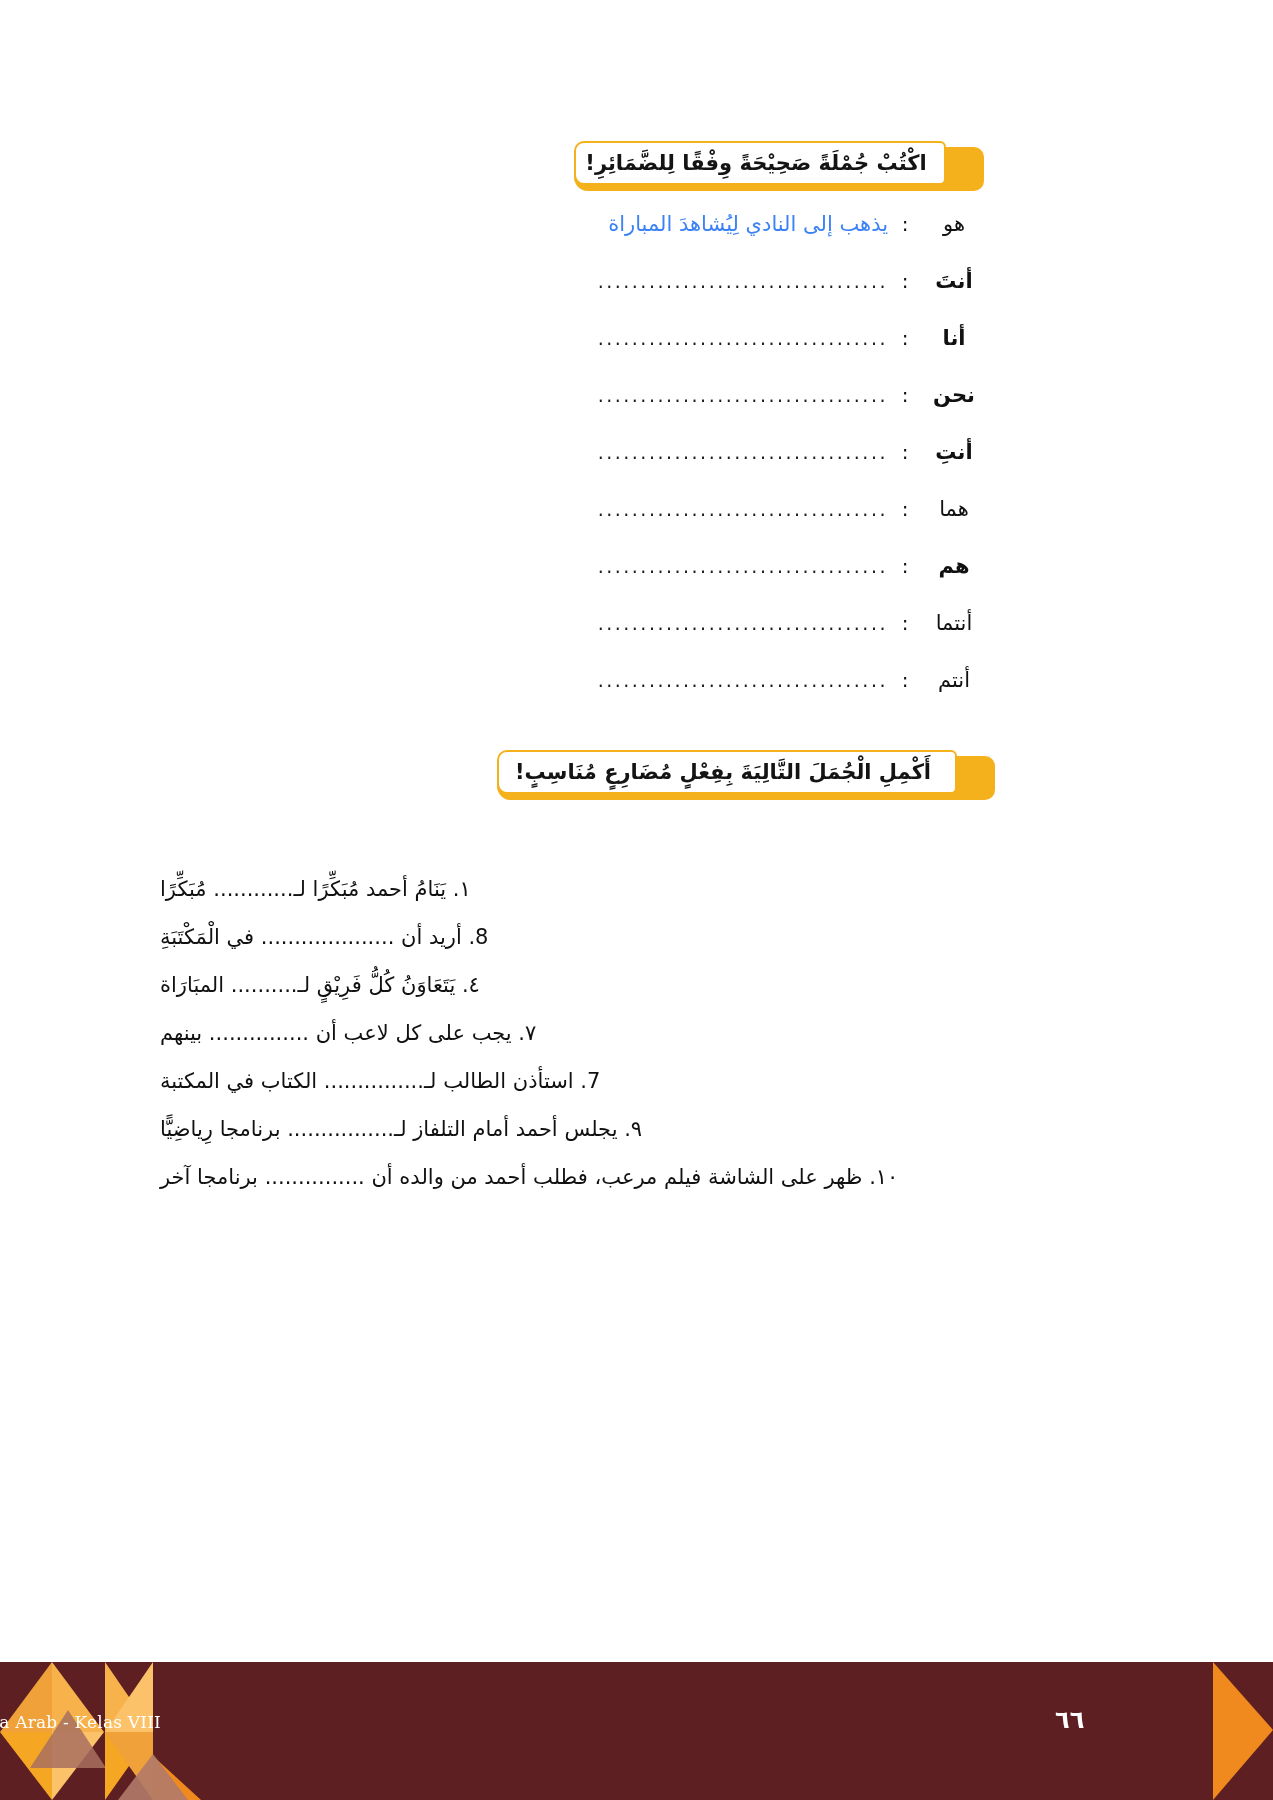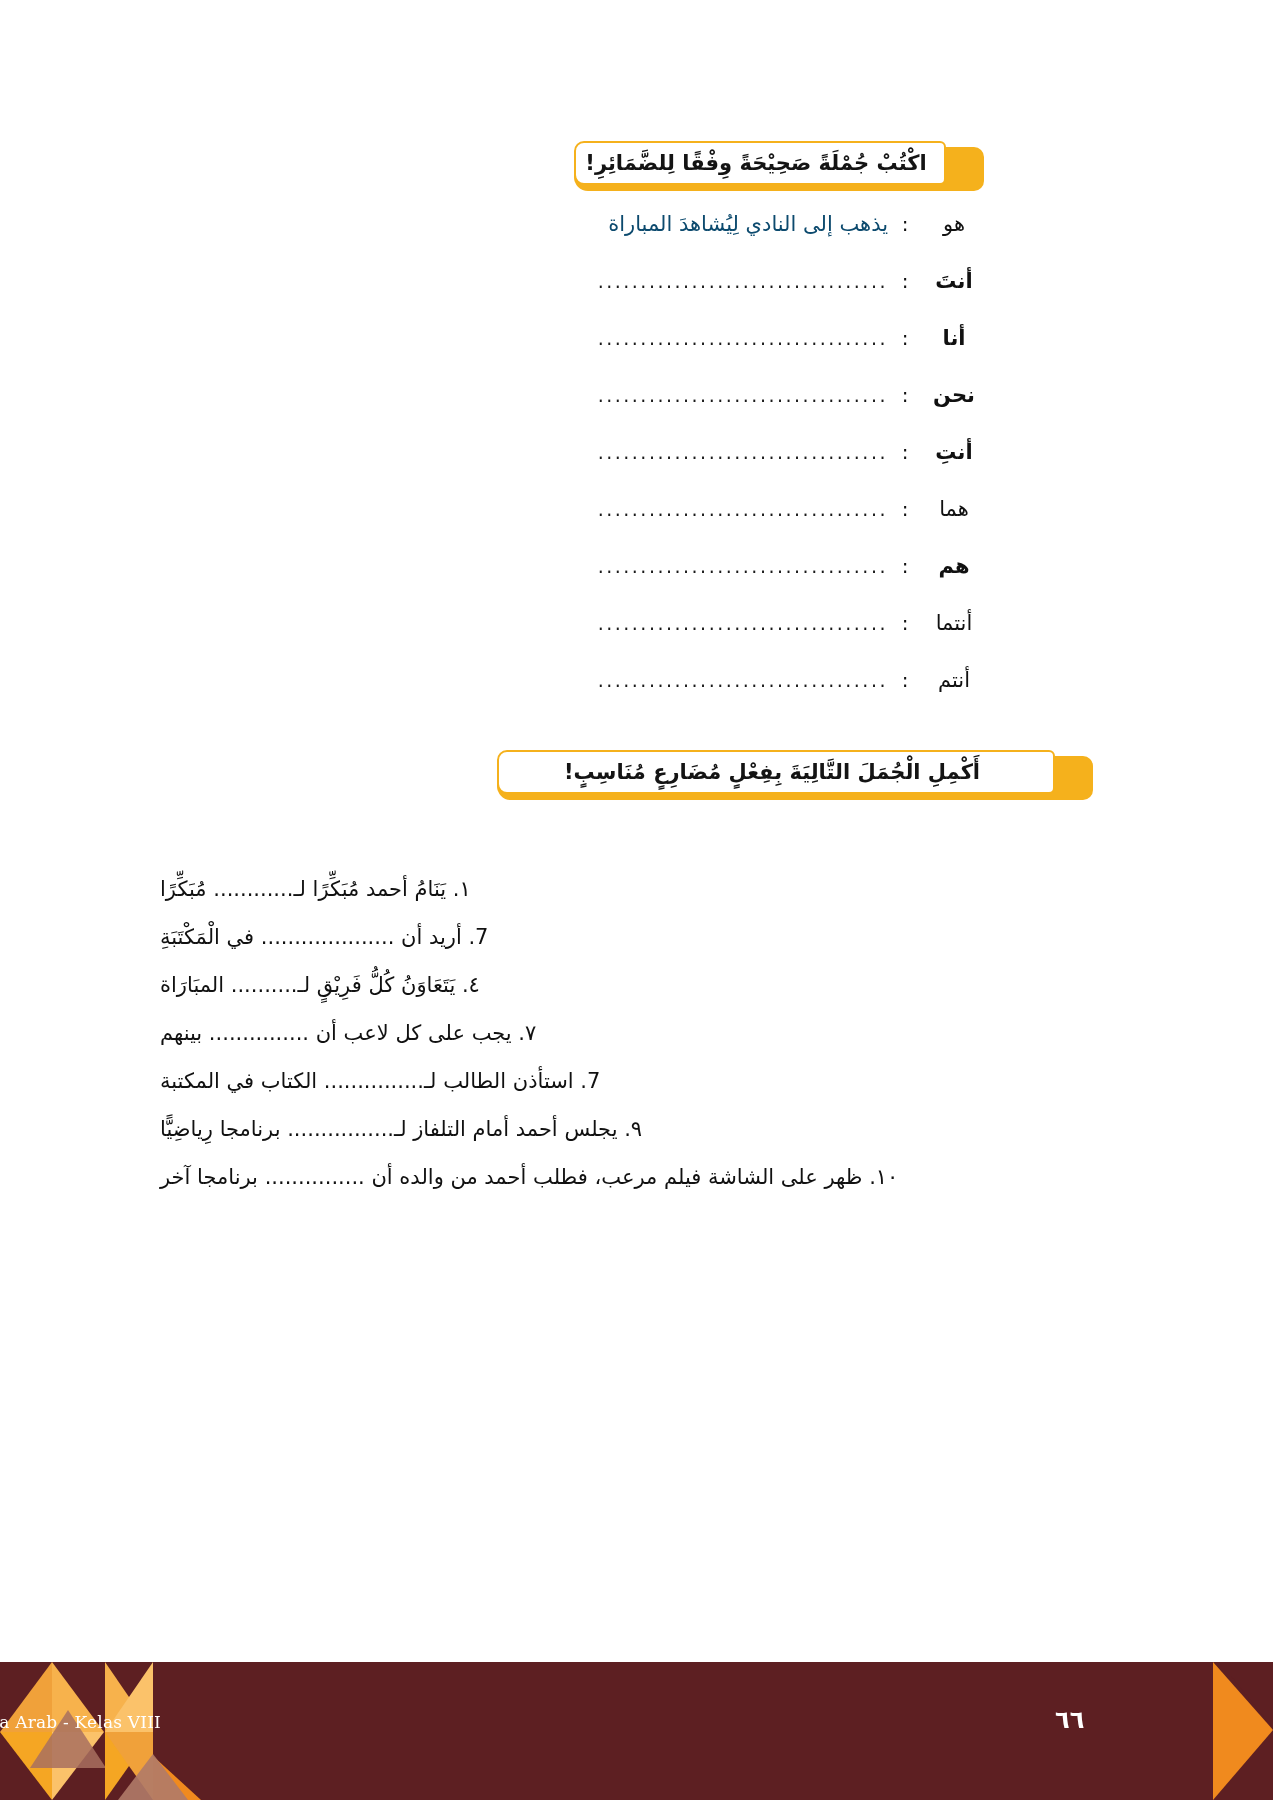--- a/index.html
+++ b/index.html
@@ -57,21 +57,21 @@
     text-align: center;
     direction: rtl;
     color: #141414;
     font-family: "DejaVu Sans", "Liberation Sans", sans-serif;
     font-weight: bold;
     font-size: 21px;
     white-space: nowrap;
   }
 
   #banner-1 { left: 574px; top: 141px; width: 410px; }
-  #banner-2 { left: 497px; top: 750px; width: 596px; }
+  #banner-2 { left: 497px; top: 750px; width: 498px; }
 
   
   .pronoun-list {
     position: absolute;
     right: 283px;
     top: 212px;
     width: 706px;
     direction: rtl;
   }
   .pronoun-row {
@@ -91,21 +91,21 @@
   .pronoun-label.bold { font-weight: bold; }
   .pronoun-colon {
     width: 26px;
     text-align: center;
     font-size: 20px;
     color: #111;
   }
   .pronoun-answer {
     flex: 1;
     font-size: 21px;
-    color: #0c4a6e;
+    color: #3b82f6;
     direction: rtl;
     text-align: right;
     white-space: nowrap;
     padding-right: 4px;
   }
   .pronoun-answer.blank {
     letter-spacing: 2.5px;
     font-size: 19px;
     color: #1a1a1a;
   }
@@ -261,21 +261,21 @@
   </div>
 
   <div class="banner" id="banner-2">
     <div class="banner-shadow"></div>
     <div class="banner-plate"></div>
     <div class="banner-text">أَكْمِلِ الْجُمَلَ التَّالِيَةَ بِفِعْلٍ مُضَارِعٍ مُنَاسِبٍ!</div>
   </div>
 
   <div class="sentence-list">
     <div class="sentence-item">١. يَنَامُ أحمد مُبَكِّرًا لـ............  مُبَكِّرًا</div>
-    <div class="sentence-item">7. أريد أن .................... في الْمَكْتَبَةِ</div>
+    <div class="sentence-item">8. أريد أن .................... في الْمَكْتَبَةِ</div>
     <div class="sentence-item">٤. يَتَعَاوَنُ كُلُّ فَرِيْقٍ لـ.......... المبَارَاة</div>
     <div class="sentence-item">٧. يجب على كل لاعب أن ............... بينهم</div>
     <div class="sentence-item">7. استأذن الطالب لـ............... الكتاب في المكتبة</div>
     <div class="sentence-item">٩. يجلس أحمد أمام التلفاز لـ................ برنامجا رِياضِيًّا</div>
     <div class="sentence-item">١٠. ظهر على الشاشة فيلم مرعب، فطلب أحمد من والده أن ............... برنامجا آخر</div>
   </div>
 
   <div class="footer">
     <div class="footer-bar"></div>
 

